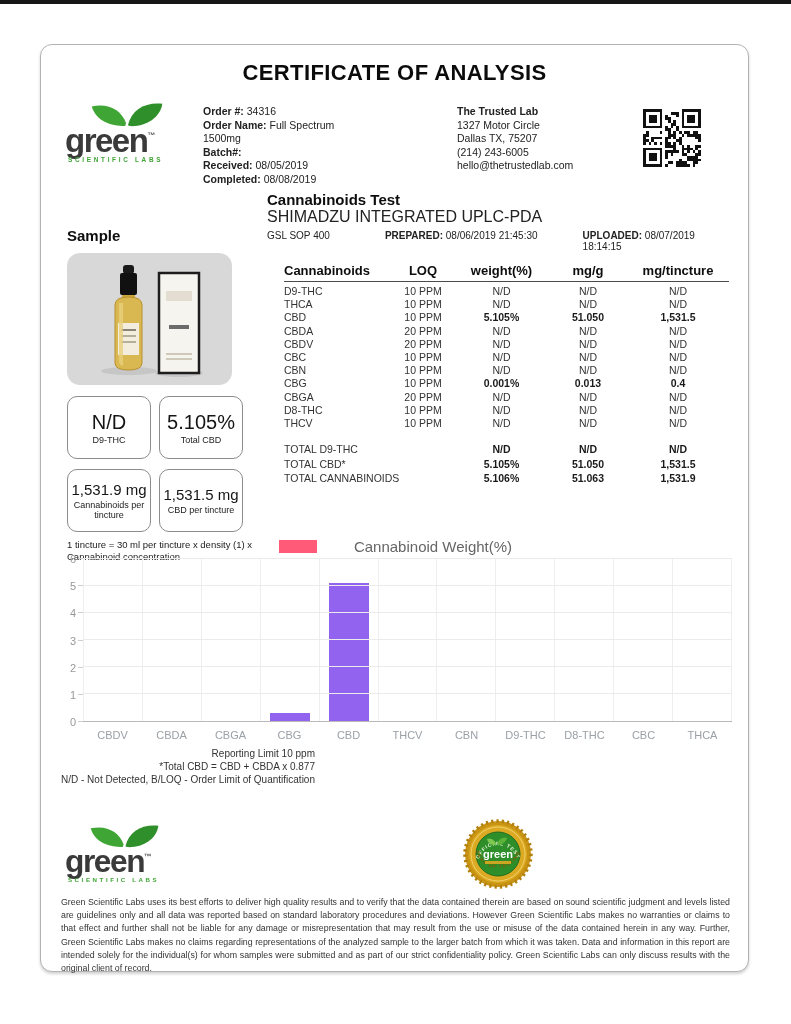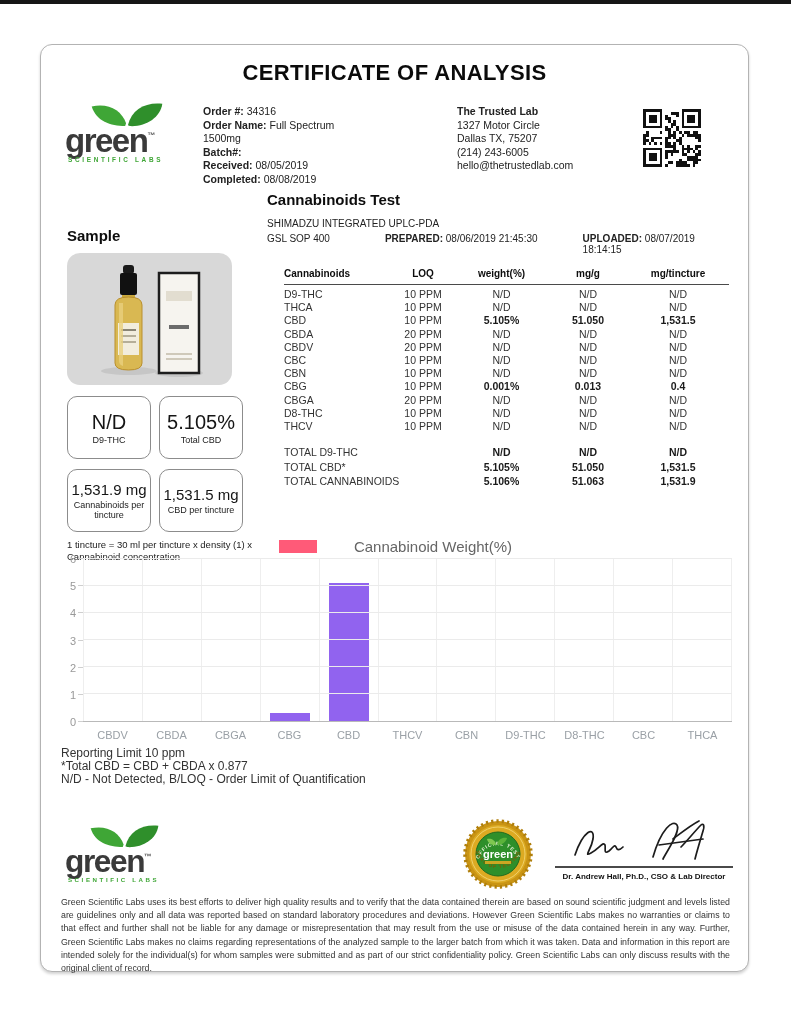--- a/index.html
+++ b/index.html
@@ -42,30 +42,30 @@
   .rbox { height:63px; border:1.5px solid #8c8c8c; border-radius:10px;
     display:flex; flex-direction:column; align-items:center; justify-content:center;
     text-align:center; padding:0 5px; background:#fff; }
   .rval { font-size:20px; color:#151515; line-height:22px; white-space:nowrap; }
   .rbox:nth-child(3) .rval, .rbox:nth-child(4) .rval { font-size:15px; line-height:17px; }
   .rlab { font-size:9px; color:#222; margin-top:2px; line-height:10px; }
   .sample-note { margin-top:7px; width:186px; font-size:9.5px; line-height:12px; color:#222; }
 
   
   .test-col { position:absolute; left:226px; top:146px; width:462px; }
-  .method { margin-top:10px; font-size:10px; color:#222; }
+  .method { font-size:16px; color:#222; }
   .sopline { margin-top:4px; font-size:10px; color:#222; display:flex; }
   .sopline .sop { width:124px; }
   .sopline .prep { width:208px; }
 
   .ctable { margin:12px 0 0 17px; width:445px; }
   .trow { display:grid; grid-template-columns:108px 62px 95px 78px 102px;
     font-size:10.5px; line-height:13.2px; color:#333; }
   .trow .ctr { text-align:center; }
-  .trow.head { font-size:10px; font-weight:bold; color:#0d0d0d; line-height:14px;
+  .trow.head { font-size:13px; font-weight:bold; color:#0d0d0d; line-height:14px;
     border-bottom:1.5px solid #4a4a4a; padding-bottom:3px; margin-bottom:3px; }
   .trow .b { font-weight:bold; color:#1a1a1a; }
   .totals { margin-top:12px; }
   .totals .trow { line-height:14.6px; }
   .totals .name { grid-column:1 / span 2; }
 
   
   .chart-sec { position:absolute; left:18px; top:494px; right:16px; }
   .legend { display:flex; justify-content:center; align-items:center; gap:9px; height:15px; }
   .legend-swatch { width:38px; height:13px; }
@@ -76,22 +76,22 @@
   .ytick { position:absolute; right:0; width:5px; height:1px; background:#cfcfcf; }
   .plot { flex:1; position:relative; height:163px; border-bottom:1.5px solid #b9b9b9; }
   .hgrid { position:absolute; left:0; right:0; height:1px; background:#ebebeb; }
   .cats { position:absolute; left:0; top:0; right:0; bottom:0; display:flex; }
   .cat { flex:1; position:relative; border-right:1px solid #eeeeee; }
   .cat:first-child { border-left:1px solid #eeeeee; }
   .bar { position:absolute; bottom:0; left:50%; transform:translateX(-50%); width:40px; }
   .xlabels { display:flex; margin-left:24px; margin-top:7px; }
   .xlab { flex:1; text-align:center; font-size:11px; color:#9aa0a6; }
 
-  .footnotes { position:absolute; left:20px; top:702px; font-size:12px;
-    line-height:13px; color:#333; }
+  .footnotes { position:absolute; left:20px; top:702px; font-size:10px;
+    line-height:13px; color:#333;text-align:right; }
 
   
   .footer-row { position:absolute; left:24px; top:772px; right:20px; height:80px; }
   .footer-logo { position:absolute; left:0; top:6px; transform:scale(.96); transform-origin:top left; }
   .addr { position:absolute; left:138px; top:7px; font-size:12px; line-height:17px; color:#1c1c1c; }
   .seal { position:absolute; left:398px; top:2px; width:70px; height:70px; }
   .sign { position:absolute; left:490px; top:0; width:178px; }
   .sign svg { display:block; width:160px; height:48px; margin-left:14px; }
   .sign-line { border-top:2px solid #4a4a4a; margin-top:1px; }
   .sign-name { font-size:8px; font-weight:bold; text-align:center; margin-top:4px; color:#111; }
@@ -532,29 +532,16 @@
         <path id="arcBot" d="M 13,33 A 23,23 0 0 0 57,33"></path>
       </defs>
       <text font-size="5" fill="#eaf5d8" font-weight="bold" letter-spacing="1"><textPath href="#arcTop" startOffset="50%" text-anchor="middle">OFFICIAL TEST</textPath></text>
       <text font-size="5" fill="#7a5c05" font-weight="bold" letter-spacing="1"><textPath href="#arcBot" startOffset="50%" text-anchor="middle">SEAL OF TESTING</textPath></text>
       <path d="M32,26 C28,26 25,24 24,20 C28,19 32,21 33,25 Z" fill="#7ec850"></path>
       <path d="M34,25 C35,21 39,18 44,19 C43,23 39,26 35,26 Z" fill="#5bb33a"></path>
       <text x="35" y="39" font-size="11" fill="#ffffff" font-weight="bold" text-anchor="middle">green</text>
       <rect x="22" y="42" width="26" height="3" fill="#dcaa22" opacity="0.9"></rect>
     </svg>
 
-    <div class="sign">
-      <svg viewBox="0 0 160 48">
-        <g fill="none" stroke="#1c1c1c" stroke-width="1.7" stroke-linecap="round">
-          <path d="M6,38 C14,14 26,8 24,22 C22,34 14,40 22,36 C30,32 34,24 36,28 C37,31 34,38 40,34 C44,31 45,27 47,30 C48,33 50,34 54,30"></path>
-          <path d="M84,40 C92,12 104,2 108,8 C112,14 98,34 94,42"></path>
-          <path d="M104,22 C112,16 122,8 130,4"></path>
-          <path d="M112,30 C118,24 126,14 132,8 C134,6 136,8 134,14 C131,24 128,34 126,42"></path>
-          <path d="M90,28 L134,22"></path>
-        </g>
-      </svg>
-      <div class="sign-line"></div>
-      <div class="sign-name">Dr. Andrew Hall, Ph.D., CSO &amp; Lab Director</div>
-    </div>
   </div>
 
   <div class="disclaimer">Green Scientific Labs uses its best efforts to deliver high quality results and to verify that the data contained therein are based on sound scientific judgment and levels listed are guidelines only and all data was reported based on standard laboratory procedures and deviations. However Green Scientific Labs makes no warranties or claims to that effect and further shall not be liable for any damage or misrepresentation that may result from the use or misuse of the data contained herein in any way. Further, Green Scientific Labs makes no claims regarding representations of the analyzed sample to the larger batch from which it was taken. Data and information in this report are intended solely for the individual(s) for whom samples were submitted and as part of our strict confidentiality policy. Green Scientific Labs can only discuss results with the original client of record.</div>
 </div>
 
 </body></html>

